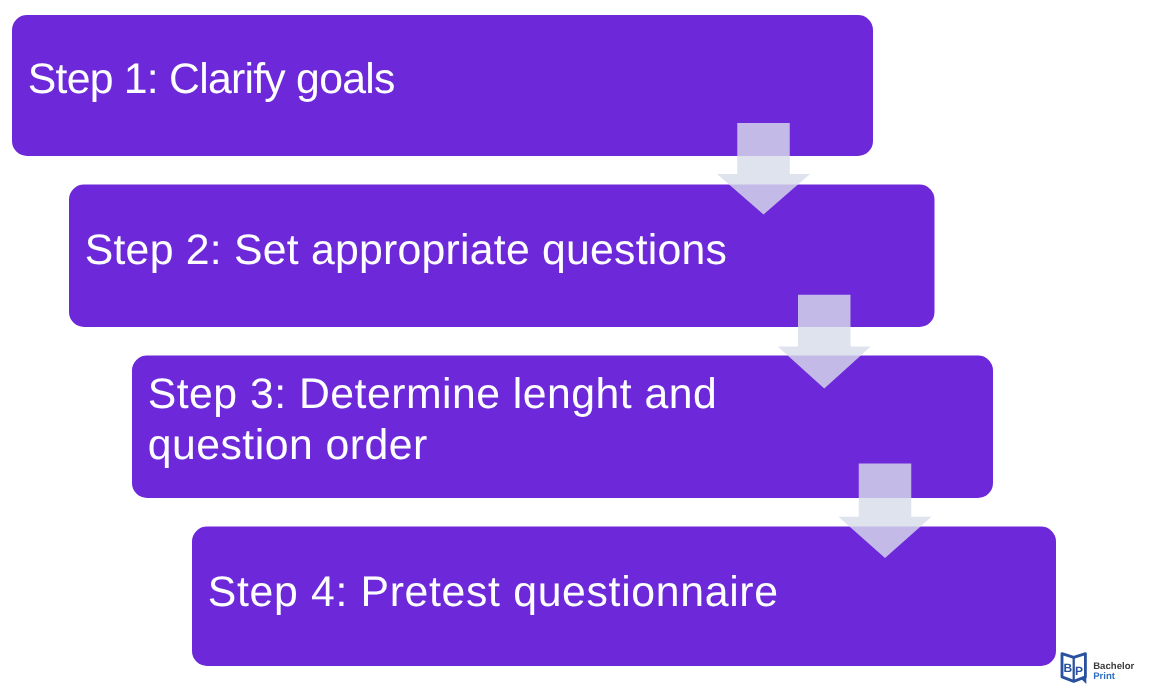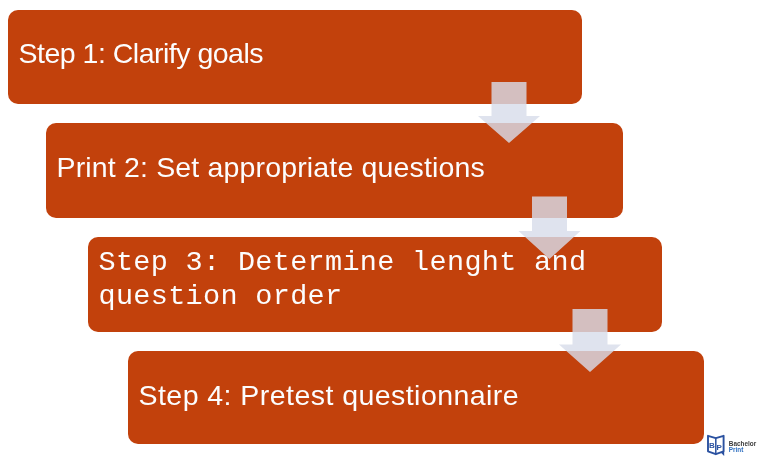--- a/index.html
+++ b/index.html
@@ -1,36 +1,36 @@
 <!DOCTYPE html>
 <html><head>
 <meta charset="utf-8">
 <style>
   html,body{margin:0;padding:0;}
   body{width:768px;height:465px;background:#ffffff;overflow:hidden;position:relative;
        font-family:"Liberation Sans",sans-serif;}
-  .box{position:absolute;background:#c2410c;border-radius:10px;color:#fcfdfe;
+  .box{position:absolute;background:#6d28d9;border-radius:10px;color:#fcfdfe;
        font-size:28.5px;display:flex;align-items:center;box-sizing:border-box;
        padding-left:10.5px;line-height:30px;}
   .box span{position:relative;top:-3.5px;}
   #b1{left:8px;top:9.5px;width:574px;height:94.5px;letter-spacing:-0.5px;}
   #b2{left:46px;top:122.5px;width:577px;height:95.5px;letter-spacing:0.16px;}
-  #b3{left:88px;top:236.5px;width:574px;height:95.5px;letter-spacing:0.32px;line-height:34.5px;font-family:Liberation Mono, monospace;}
+  #b3{left:88px;top:236.5px;width:574px;height:95.5px;letter-spacing:0.32px;line-height:34.5px;}
   #b3 span{top:-4.1px;}
   #b4{left:128px;top:350.5px;width:576px;height:93.5px;letter-spacing:0.45px;}
   #b4 span{top:-2.4px;}
   svg.overlay{position:absolute;left:0;top:0;}
 </style>
 </head>
 <body>
   <div class="box" id="b1">
     <span>Step 1: Clarify goals</span>
   </div>
   <div class="box" id="b2">
-    <span>Print 2: Set appropriate questions</span>
+    <span>Step 2: Set appropriate questions</span>
   </div>
   <div class="box" id="b3">
     <span>Step 3: Determine lenght and<br>question order</span>
   </div>
   <div class="box" id="b4">
     <span>Step 4: Pretest questionnaire</span>
   </div>
 
   <svg class="overlay" width="768" height="465" viewBox="0 0 768 465">
     <g fill="rgba(215,220,234,0.81)">

